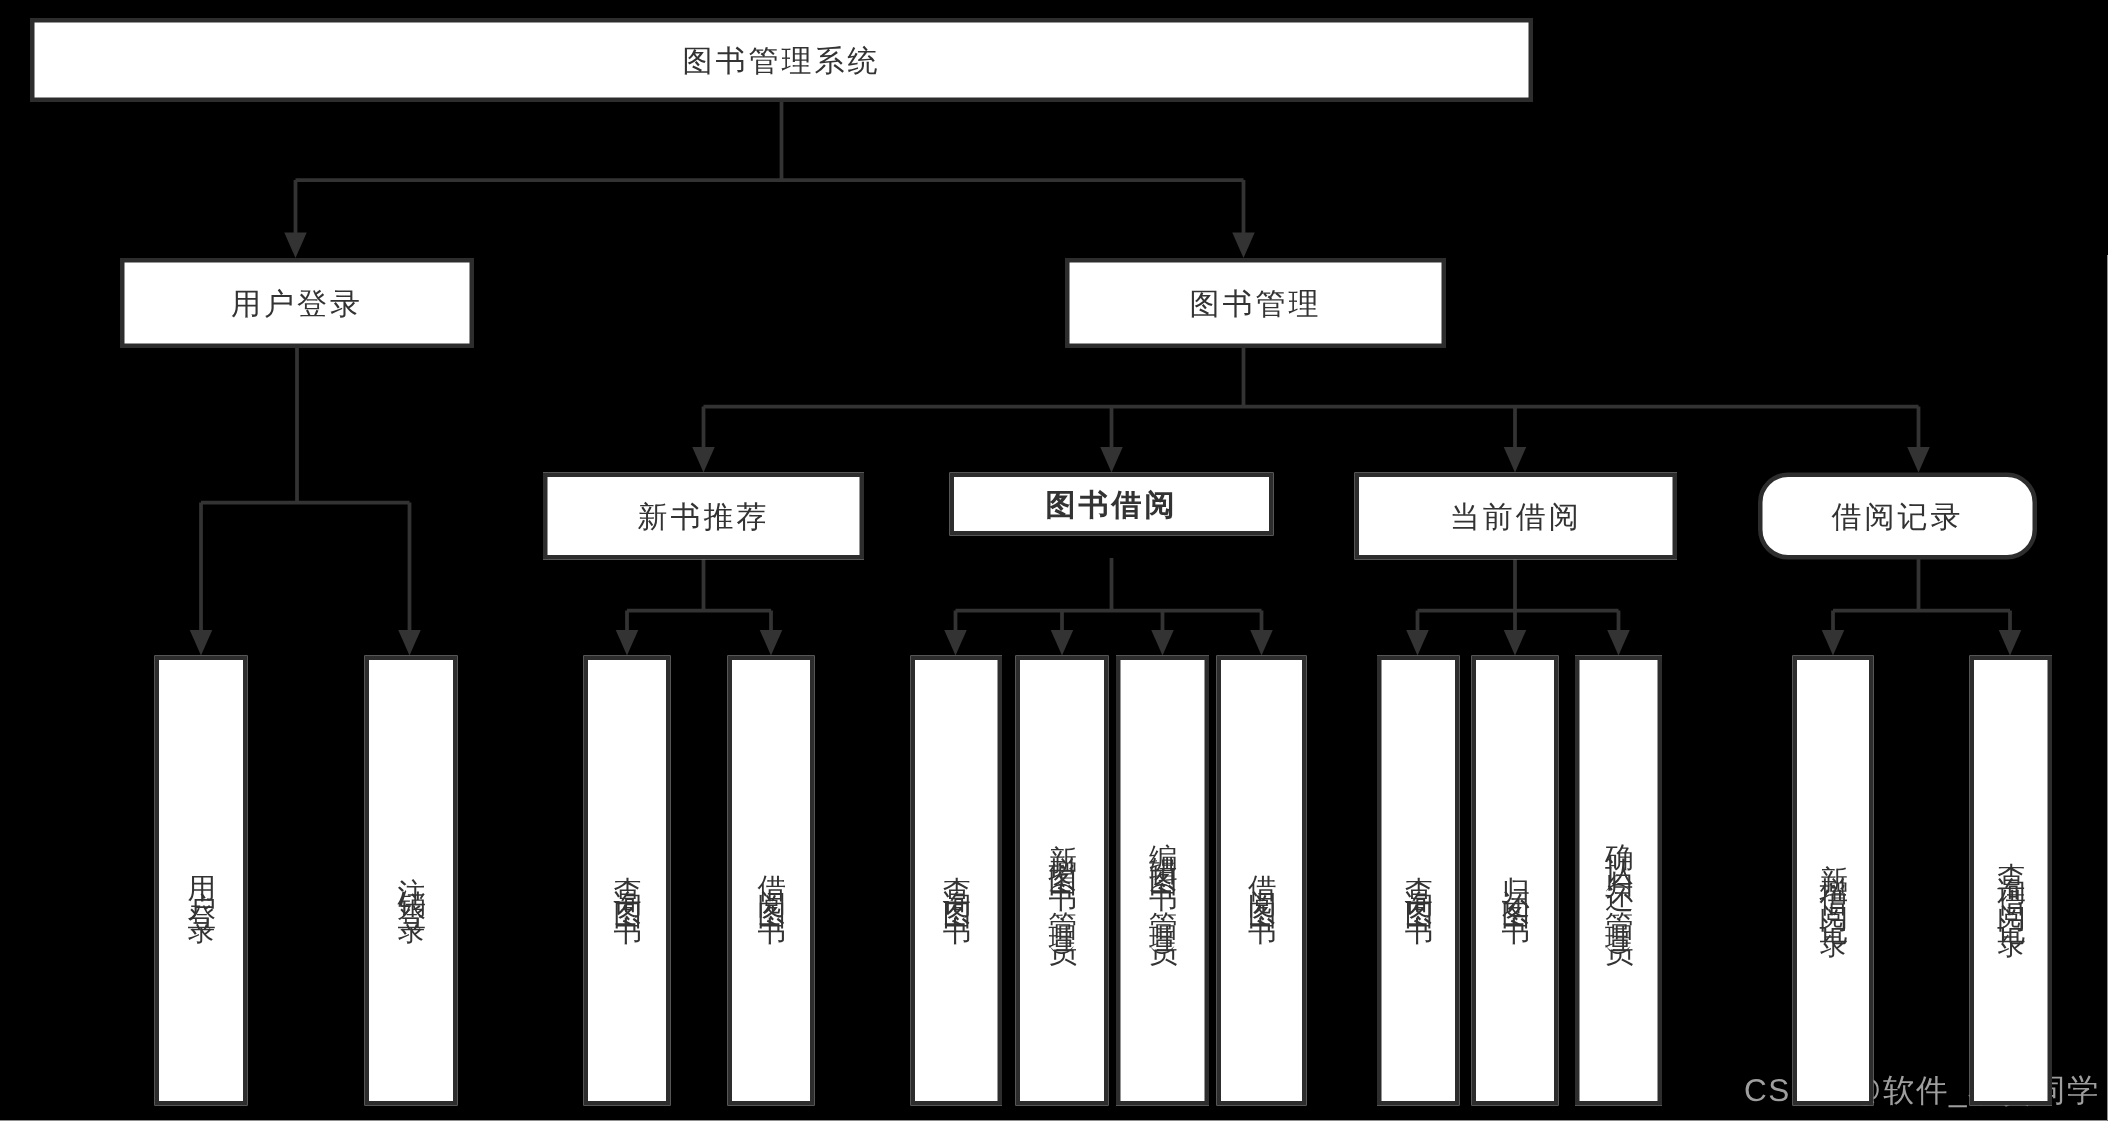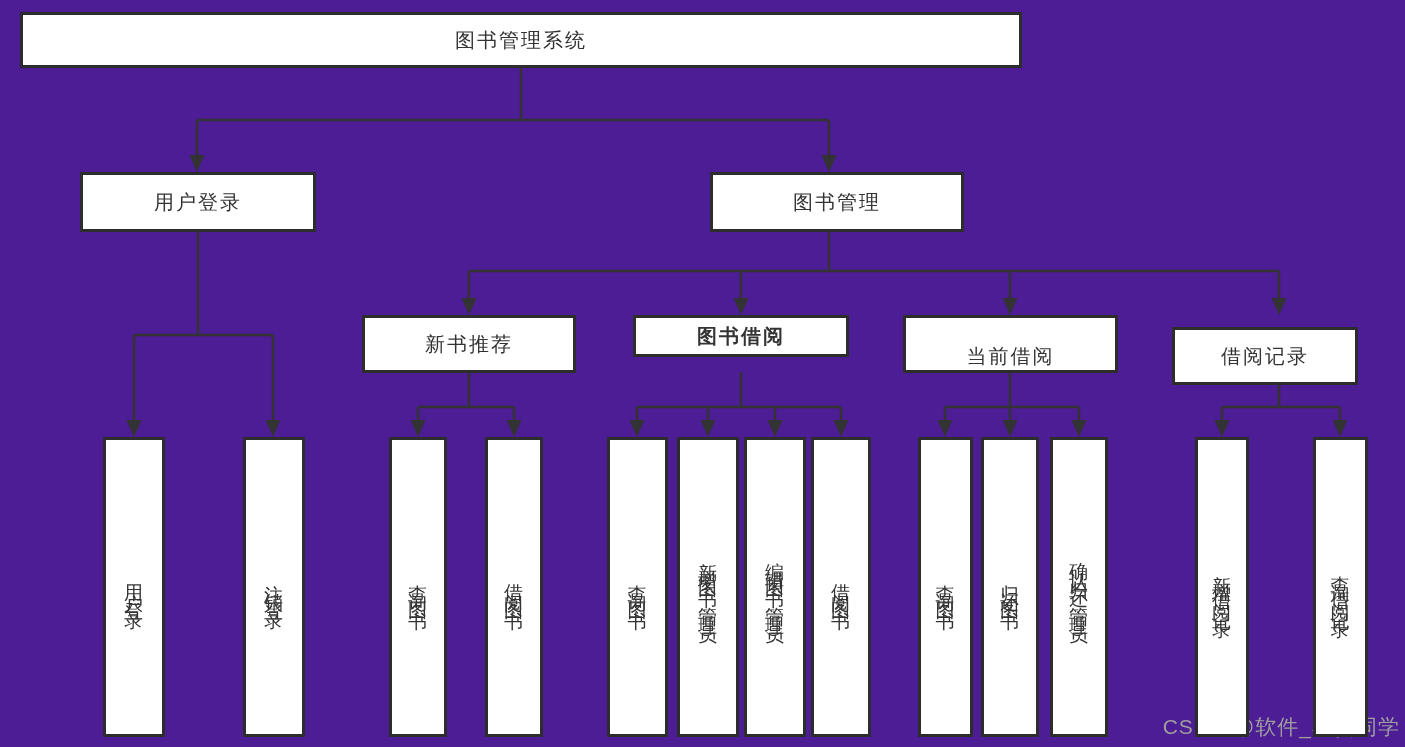--- a/index.html
+++ b/index.html
@@ -1,17 +1,17 @@
 <!DOCTYPE html>
 <html><head>
 <meta charset="utf-8">
 <style>
   html,body{margin:0;padding:0;background:#ffffff;}
   body{font-family:"Liberation Sans","DejaVu Sans",sans-serif;}
-  .canvas{position:relative;width:1405px;height:747px;background:#4c1d95;overflow:hidden;}
+  .canvas{position:relative;width:1405px;height:747px;background:#000000;overflow:hidden;}
   .lines{position:absolute;left:0;top:0;z-index:1;}
   .box{
     position:absolute;
     background:#ffffff;
     border:3px solid #2d2d2d;
     box-sizing:border-box;
     display:flex;
     align-items:center;
     justify-content:center;
     color:#333333;
@@ -35,22 +35,22 @@
     font-size:21px;
     color:#9e9e9e;
     letter-spacing:1px;
   }
   
   #root-box   {left:20px;  top:12px;  width:1002px; height:56px;}
   #l2-user    {left:80px;  top:172px; width:236px;  height:60px;}
   #l2-book    {left:710px; top:172px; width:254px;  height:60px;}
   #l3-new     {left:362px; top:315px; width:214px;  height:58px;text-align:center;}
   #l3-borrow  {left:633px; top:315px; width:216px;  height:42px;font-weight:bold;}
-  #l3-current {left:903px; top:315px; width:215px;  height:58px;align-items:flex-end;}
-  #l3-record  {left:1172px;top:327px; width:186px;  height:58px;}
+  #l3-current {left:903px; top:315px; width:215px;  height:58px;}
+  #l3-record  {left:1172px;top:315px; width:186px;  height:58px;border-radius:20px;}
   #leaf-1 {left:103px;  width:62px;}
   #leaf-2 {left:243px;  width:62px;}
   #leaf-3 {left:389px;  width:58px;}
   #leaf-4 {left:485px;  width:58px;}
   #leaf-5 {left:607px;  width:61px;}
   #leaf-6 {left:677px;  width:62px;}
   #leaf-7 {left:744px;  width:62px;}
   #leaf-8 {left:811px;  width:60px;}
   #leaf-9 {left:918px;  width:55px;}
   #leaf-10{left:981px;  width:58px;}

